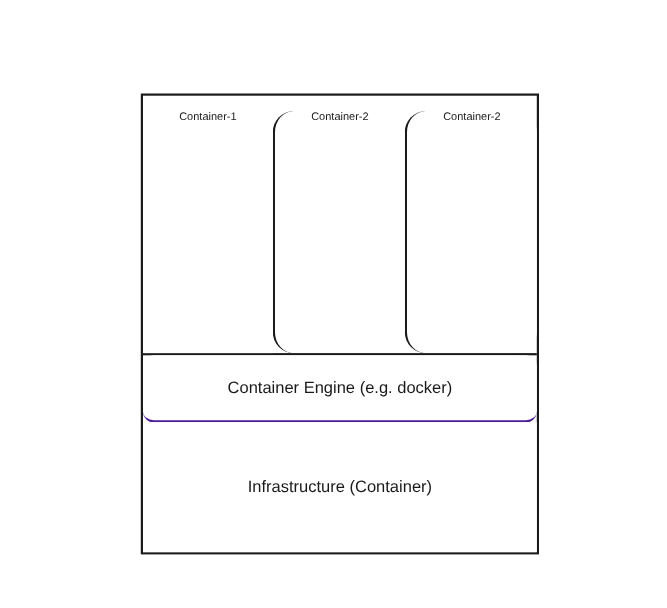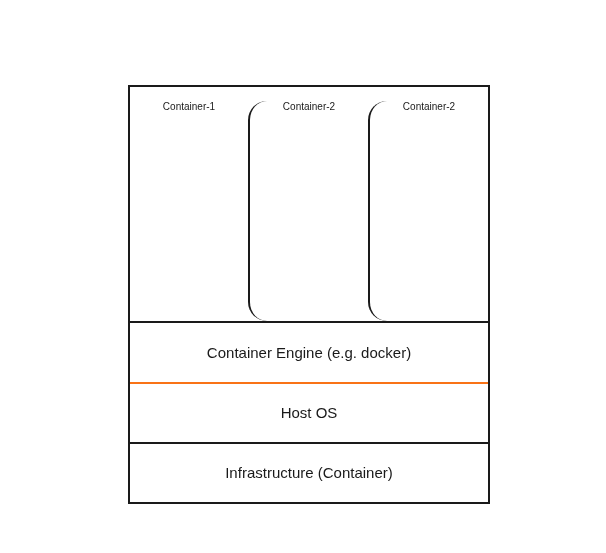--- a/index.html
+++ b/index.html
@@ -59,21 +59,21 @@
   .layer-row {
     box-sizing: border-box;
     display: flex;
     align-items: center;
     justify-content: center;
     font-size: 15px;
     line-height: 1.2;
     white-space: nowrap;
     background: #ffffff;
   }
-  .layer-row.engine  { height: 61px; flex: 0 0 61px; border-bottom: 2px solid #f97316; }
+  .layer-row.engine  { height: 61px; flex: 0 0 61px; border-bottom: 2px solid #4c1d95; border-radius: 10px; }
   .layer-row.hostos  { height: 60px; flex: 0 0 60px; border-bottom: 2px solid #1a1a1a; }
   .layer-row.infra   { height: 58px; flex: 1 1 auto; }
 </style>
 </head>
 <body>
 
 <div id="diagram">
 
   <div class="containers-row">
     <div class="container-cell">
@@ -84,21 +84,18 @@
     </div>
     <div class="container-cell">
       <span>Container-2</span>
     </div>
   </div>
 
   <div class="layer-row engine">
     <span>Container Engine (e.g. docker)</span>
   </div>
 
-  <div class="layer-row hostos">
-    <span>Host OS</span>
-  </div>
 
   <div class="layer-row infra">
     <span>Infrastructure (Container)</span>
   </div>
 
 </div>
 
 </body></html>

